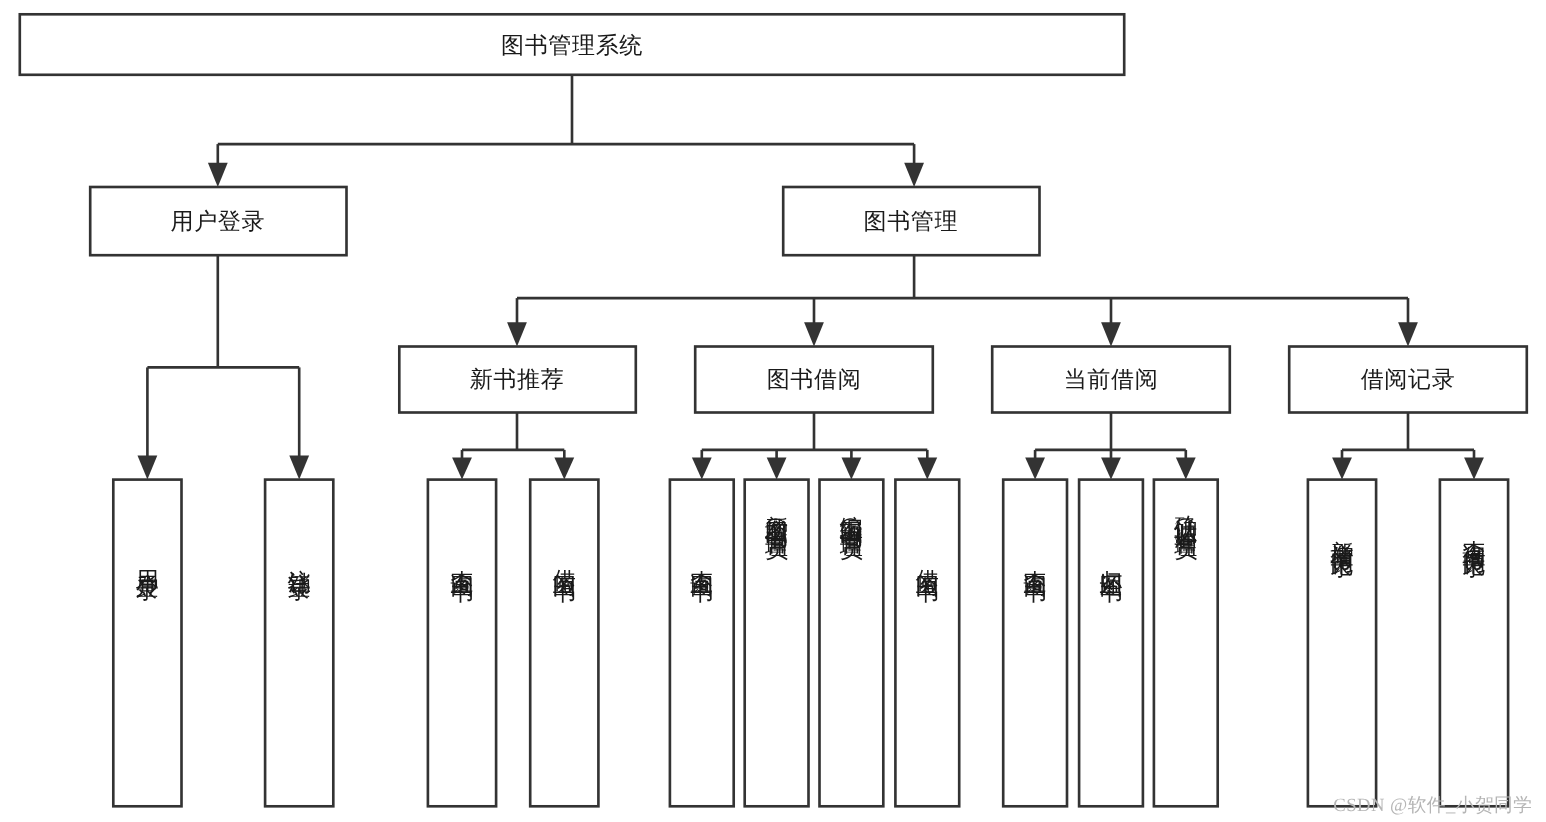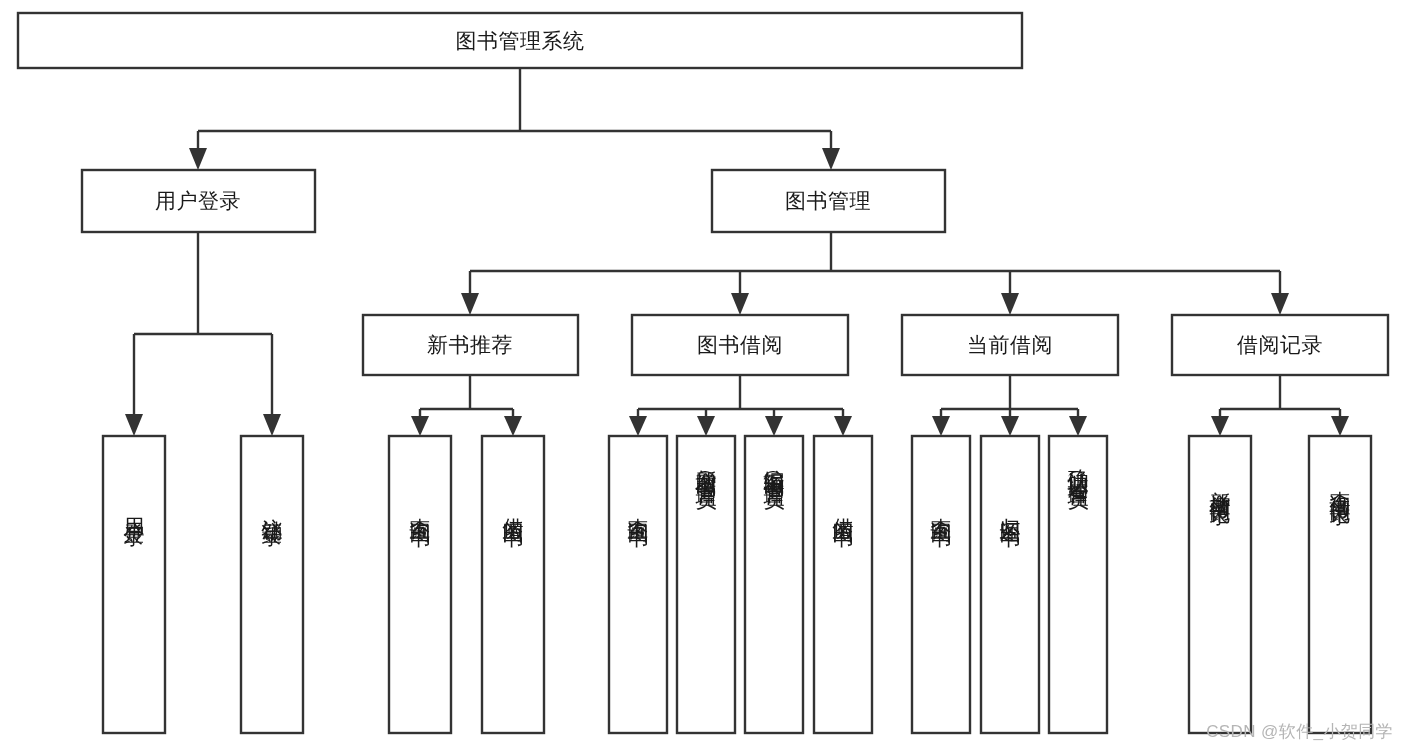--- a/index.html
+++ b/index.html
@@ -46,21 +46,21 @@
     font-size: 21px;
     fill: #1a1a1a;
     text-anchor: middle;
     dominant-baseline: middle;
     letter-spacing: 0.5px;
   }
   .watermark {
     position: absolute;
     right: 12px;
     bottom: 4px;
-    font-family: Liberation Sans, sans-serif;
+    font-family: Liberation Serif, serif;
     font-size: 17px;
     color: #b5b5b5;
     white-space: nowrap;
     user-select: none;
     letter-spacing: 0.4px;
   }
   .vert-text-box {
     position: absolute;
     display: flex;
     align-items: flex-start;

